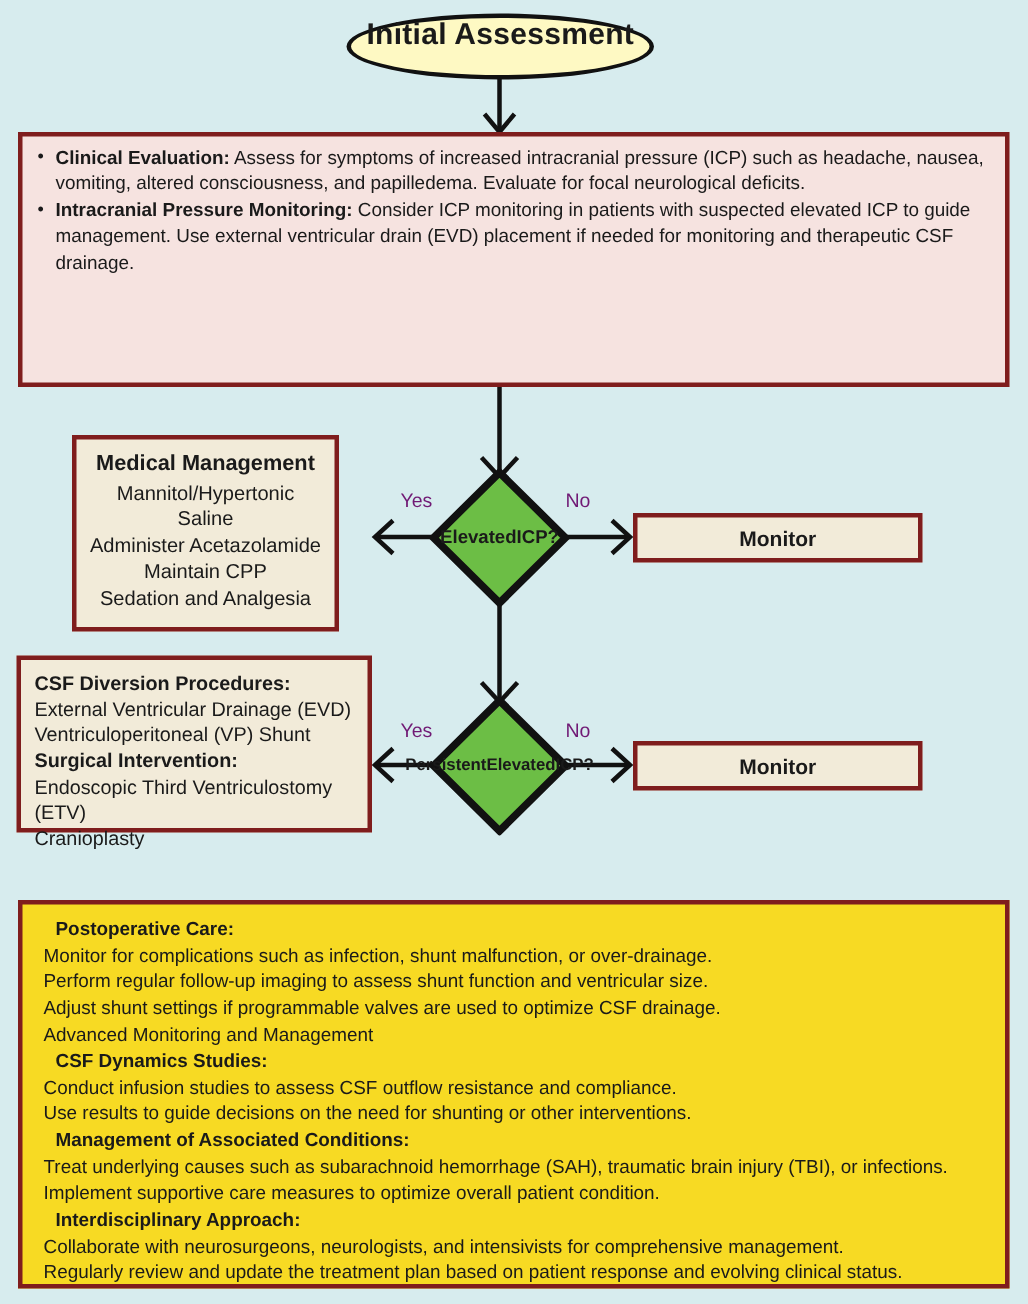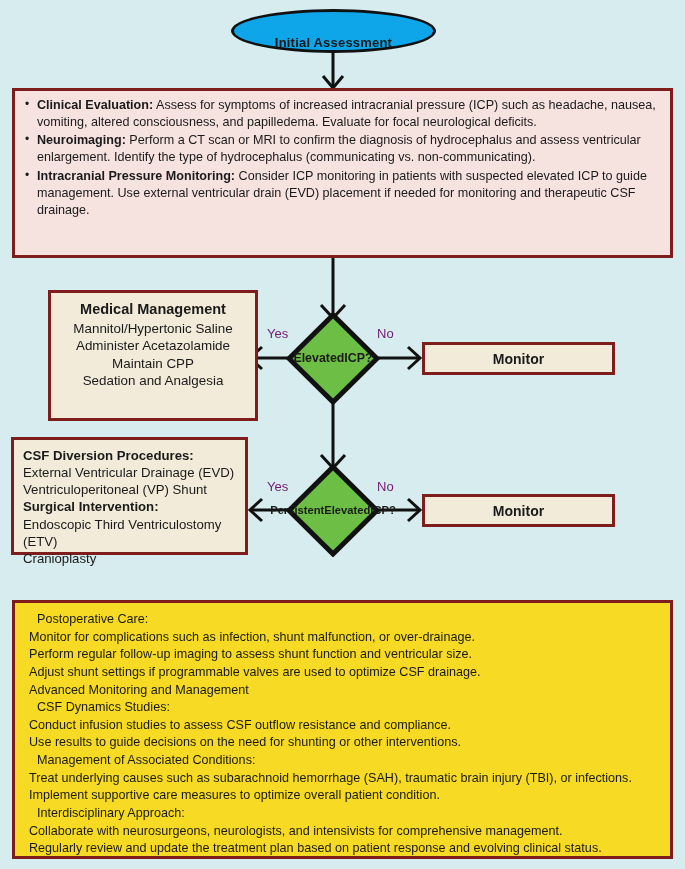--- a/index.html
+++ b/index.html
@@ -20,26 +20,26 @@
     inset: 0;
     background: #d7ecee;
   }
 
   
   .node { position: absolute; }
 
   .oval {
     border: 3px solid #111;
     border-radius: 50%;
-    background: #0ea5e9;
+    background: #fef9c3;
     display: flex;
-    align-items: flex-end;
+    align-items: flex-start;
     justify-content: center;
     font-weight: bold;
-    font-size: 13px;
+    font-size: 20px;
     letter-spacing: .2px;
   }
 
   .box {
     border: 3px solid #7f1d1d;
     background: #f2ebd9;
   }
 
   .box.pink { background: #f6e3e0; }
   .box.yellow { background: #f7da23; }
@@ -106,21 +106,21 @@
     pointer-events: none;
   }
   .diamond-label.small { font-size: 11.2px; line-height: 1.18; }
 
   
   .yellow-inner {
     padding: 8px 12px 8px 14px;
     font-size: 12.6px;
     line-height: 1.40;
   }
-  .yellow-inner .hdr { font-weight: normal; padding-left: 8px; }
+  .yellow-inner .hdr { font-weight: bold; padding-left: 8px; }
 
   
   .edges { position: absolute; inset: 0; pointer-events: none; }
 
   .edge-label {
     position: absolute;
     font-size: 13px;
     color: #701a75;
     text-align: right;
   }
@@ -171,29 +171,26 @@
   <div class="node oval" style="left:231px; top:9px; width:205px; height:44px;">
     <span>Initial Assessment</span>
   </div>
 
   <div class="node box pink" style="left:12px; top:88px; width:661px; height:170px;">
     <ul class="pink-list">
       <li>
         <b>Clinical Evaluation:</b><span> Assess for symptoms of increased intracranial pressure (ICP) such as headache, nausea, vomiting, altered consciousness, and papilledema. Evaluate for focal neurological deficits.</span>
       </li>
       <li>
-        <b>Neuroimaging:</b><span> Perform a CT scan or MRI to confirm the diagnosis of hydrocephalus and assess ventricular enlargement. Identify the type of hydrocephalus (communicating vs. non-communicating).</span>
-      </li>
-      <li>
         <b>Intracranial Pressure Monitoring:</b><span> Consider ICP monitoring in patients with suspected elevated ICP to guide management. Use external ventricular drain (EVD) placement if needed for monitoring and therapeutic CSF drainage.</span>
       </li>
     </ul>
   </div>
 
-  <div class="node box" style="left:48px; top:290px; width:210px; height:131px;">
+  <div class="node box" style="left:48px; top:290px; width:178px; height:131px;">
     <div class="mm-inner">
       <div class="hdr">Medical Management</div>
       <div>Mannitol/Hypertonic Saline</div>
       <div>Administer Acetazolamide</div>
       <div>Maintain CPP</div>
       <div>Sedation and Analgesia</div>
     </div>
   </div>
 
   <div class="diamond-wrap" style="left:286px; top:312px; width:94px; height:93px;">

